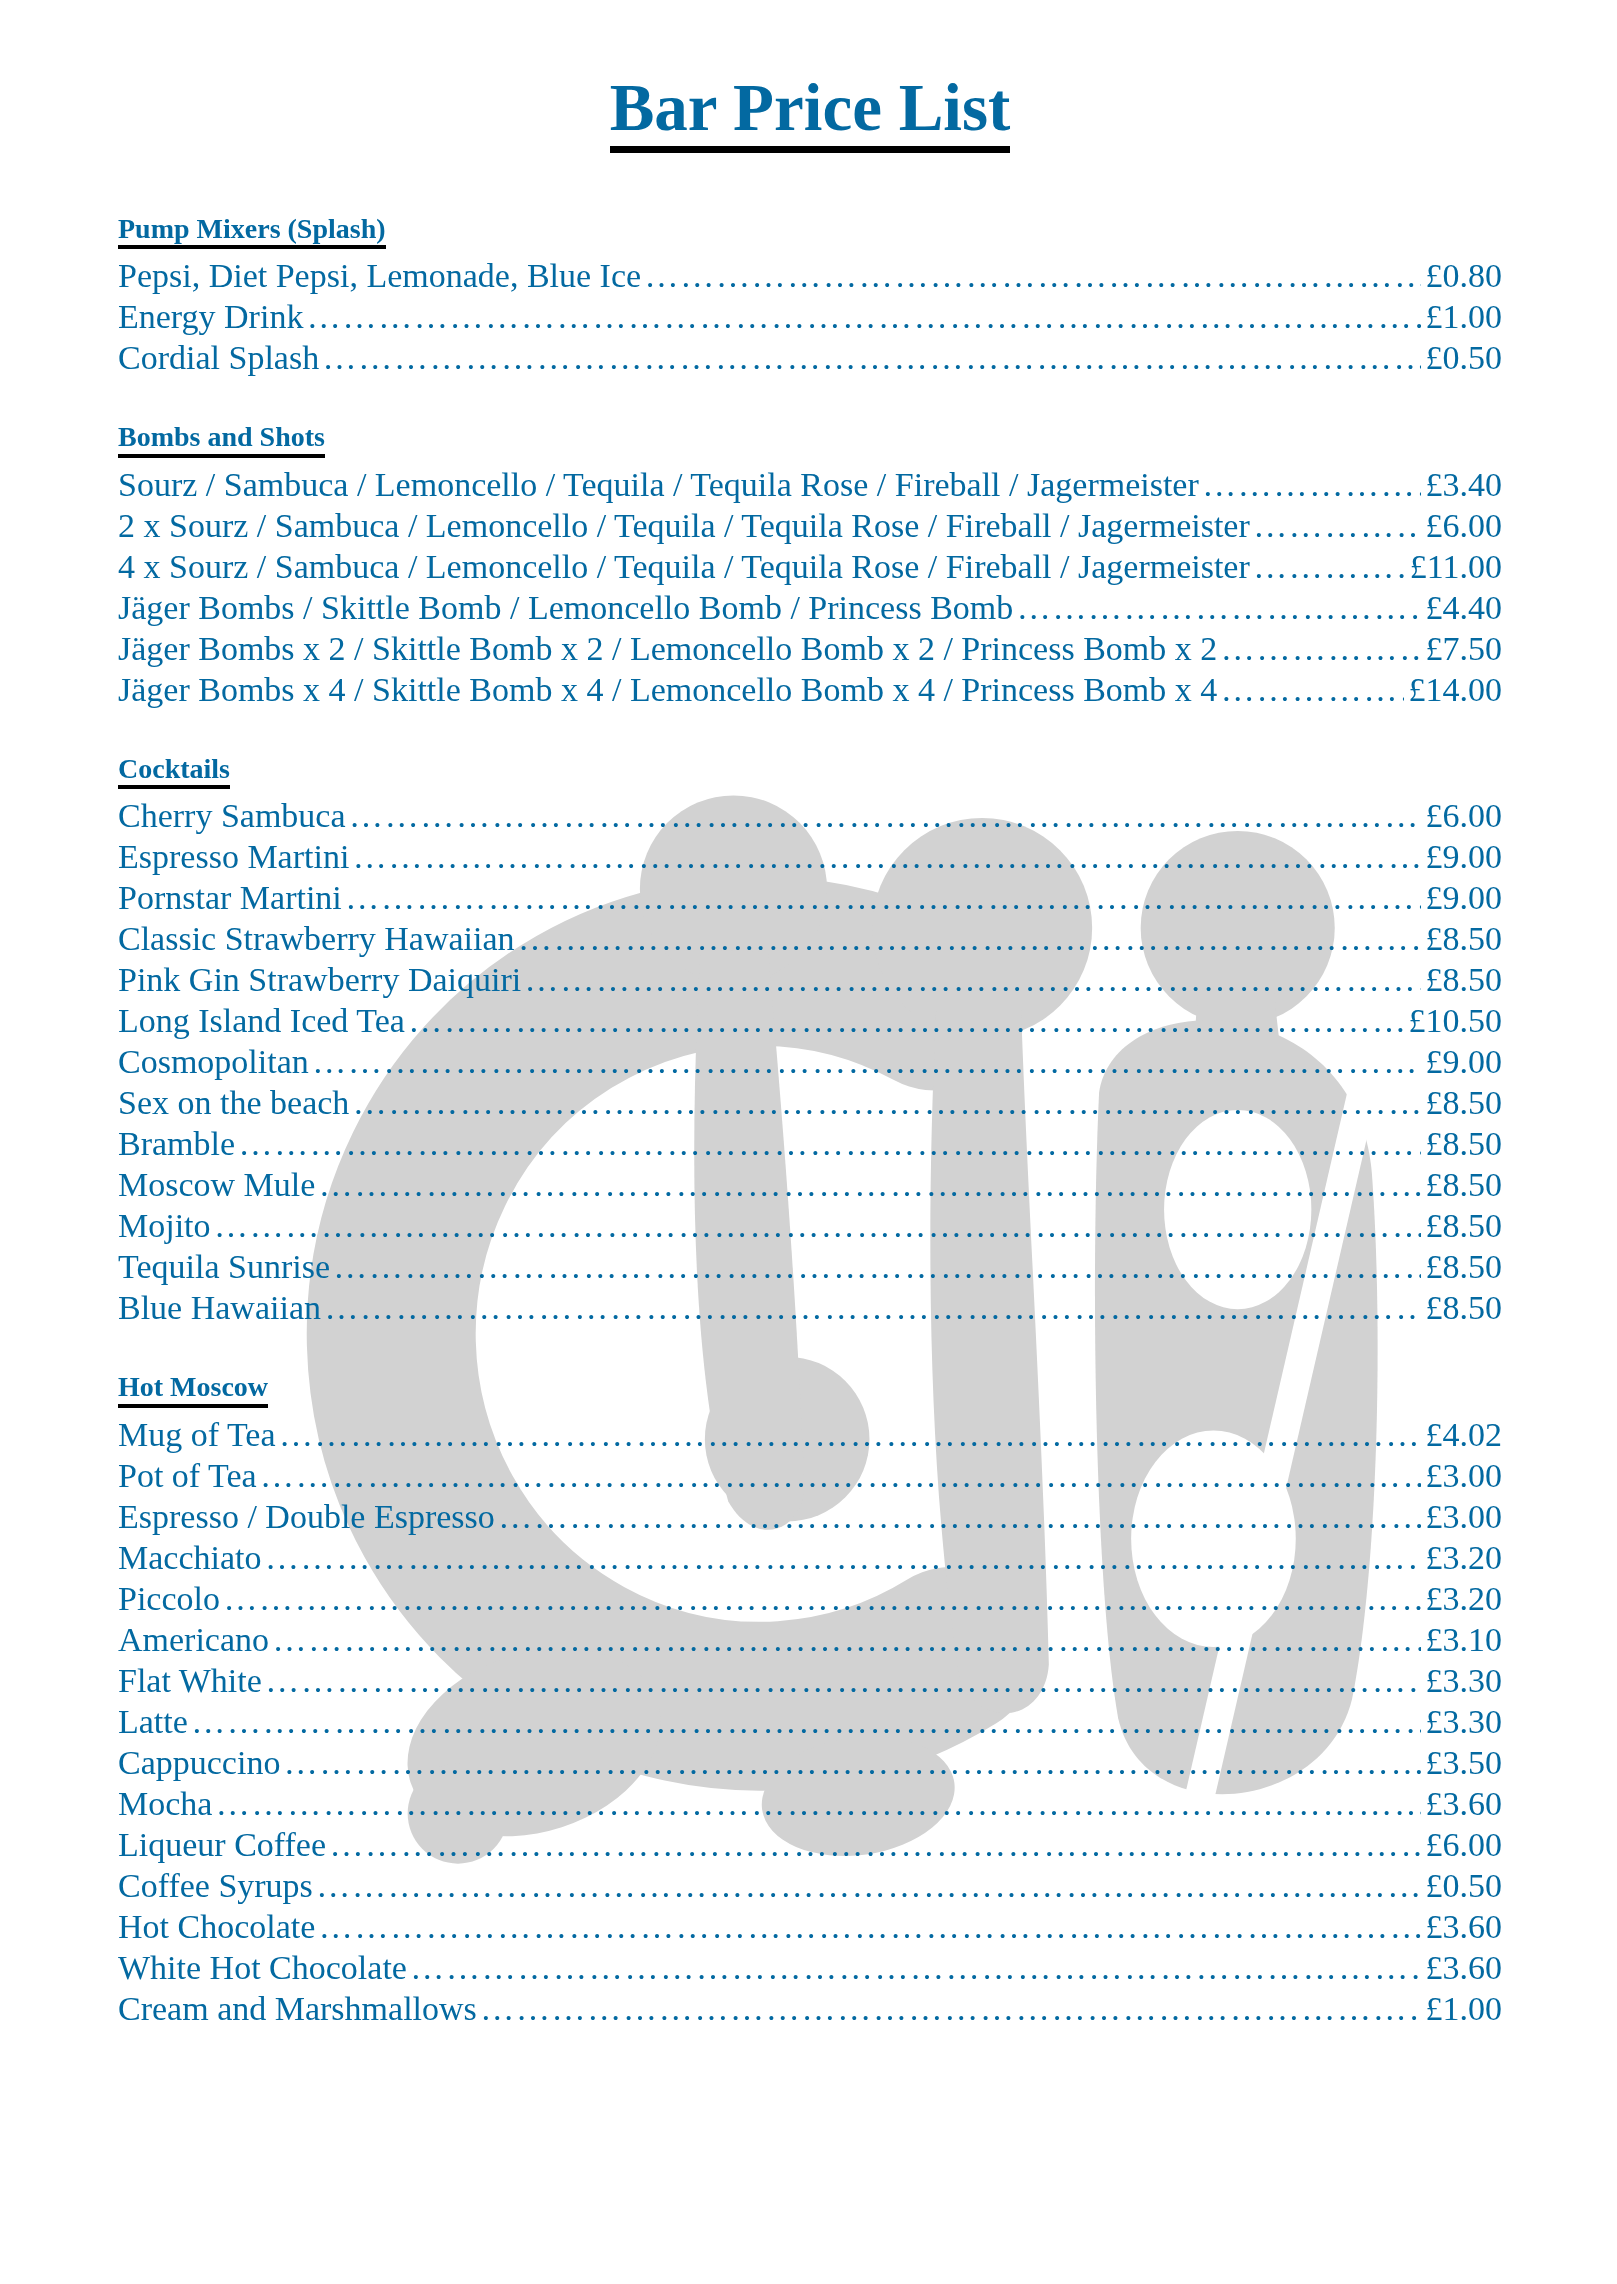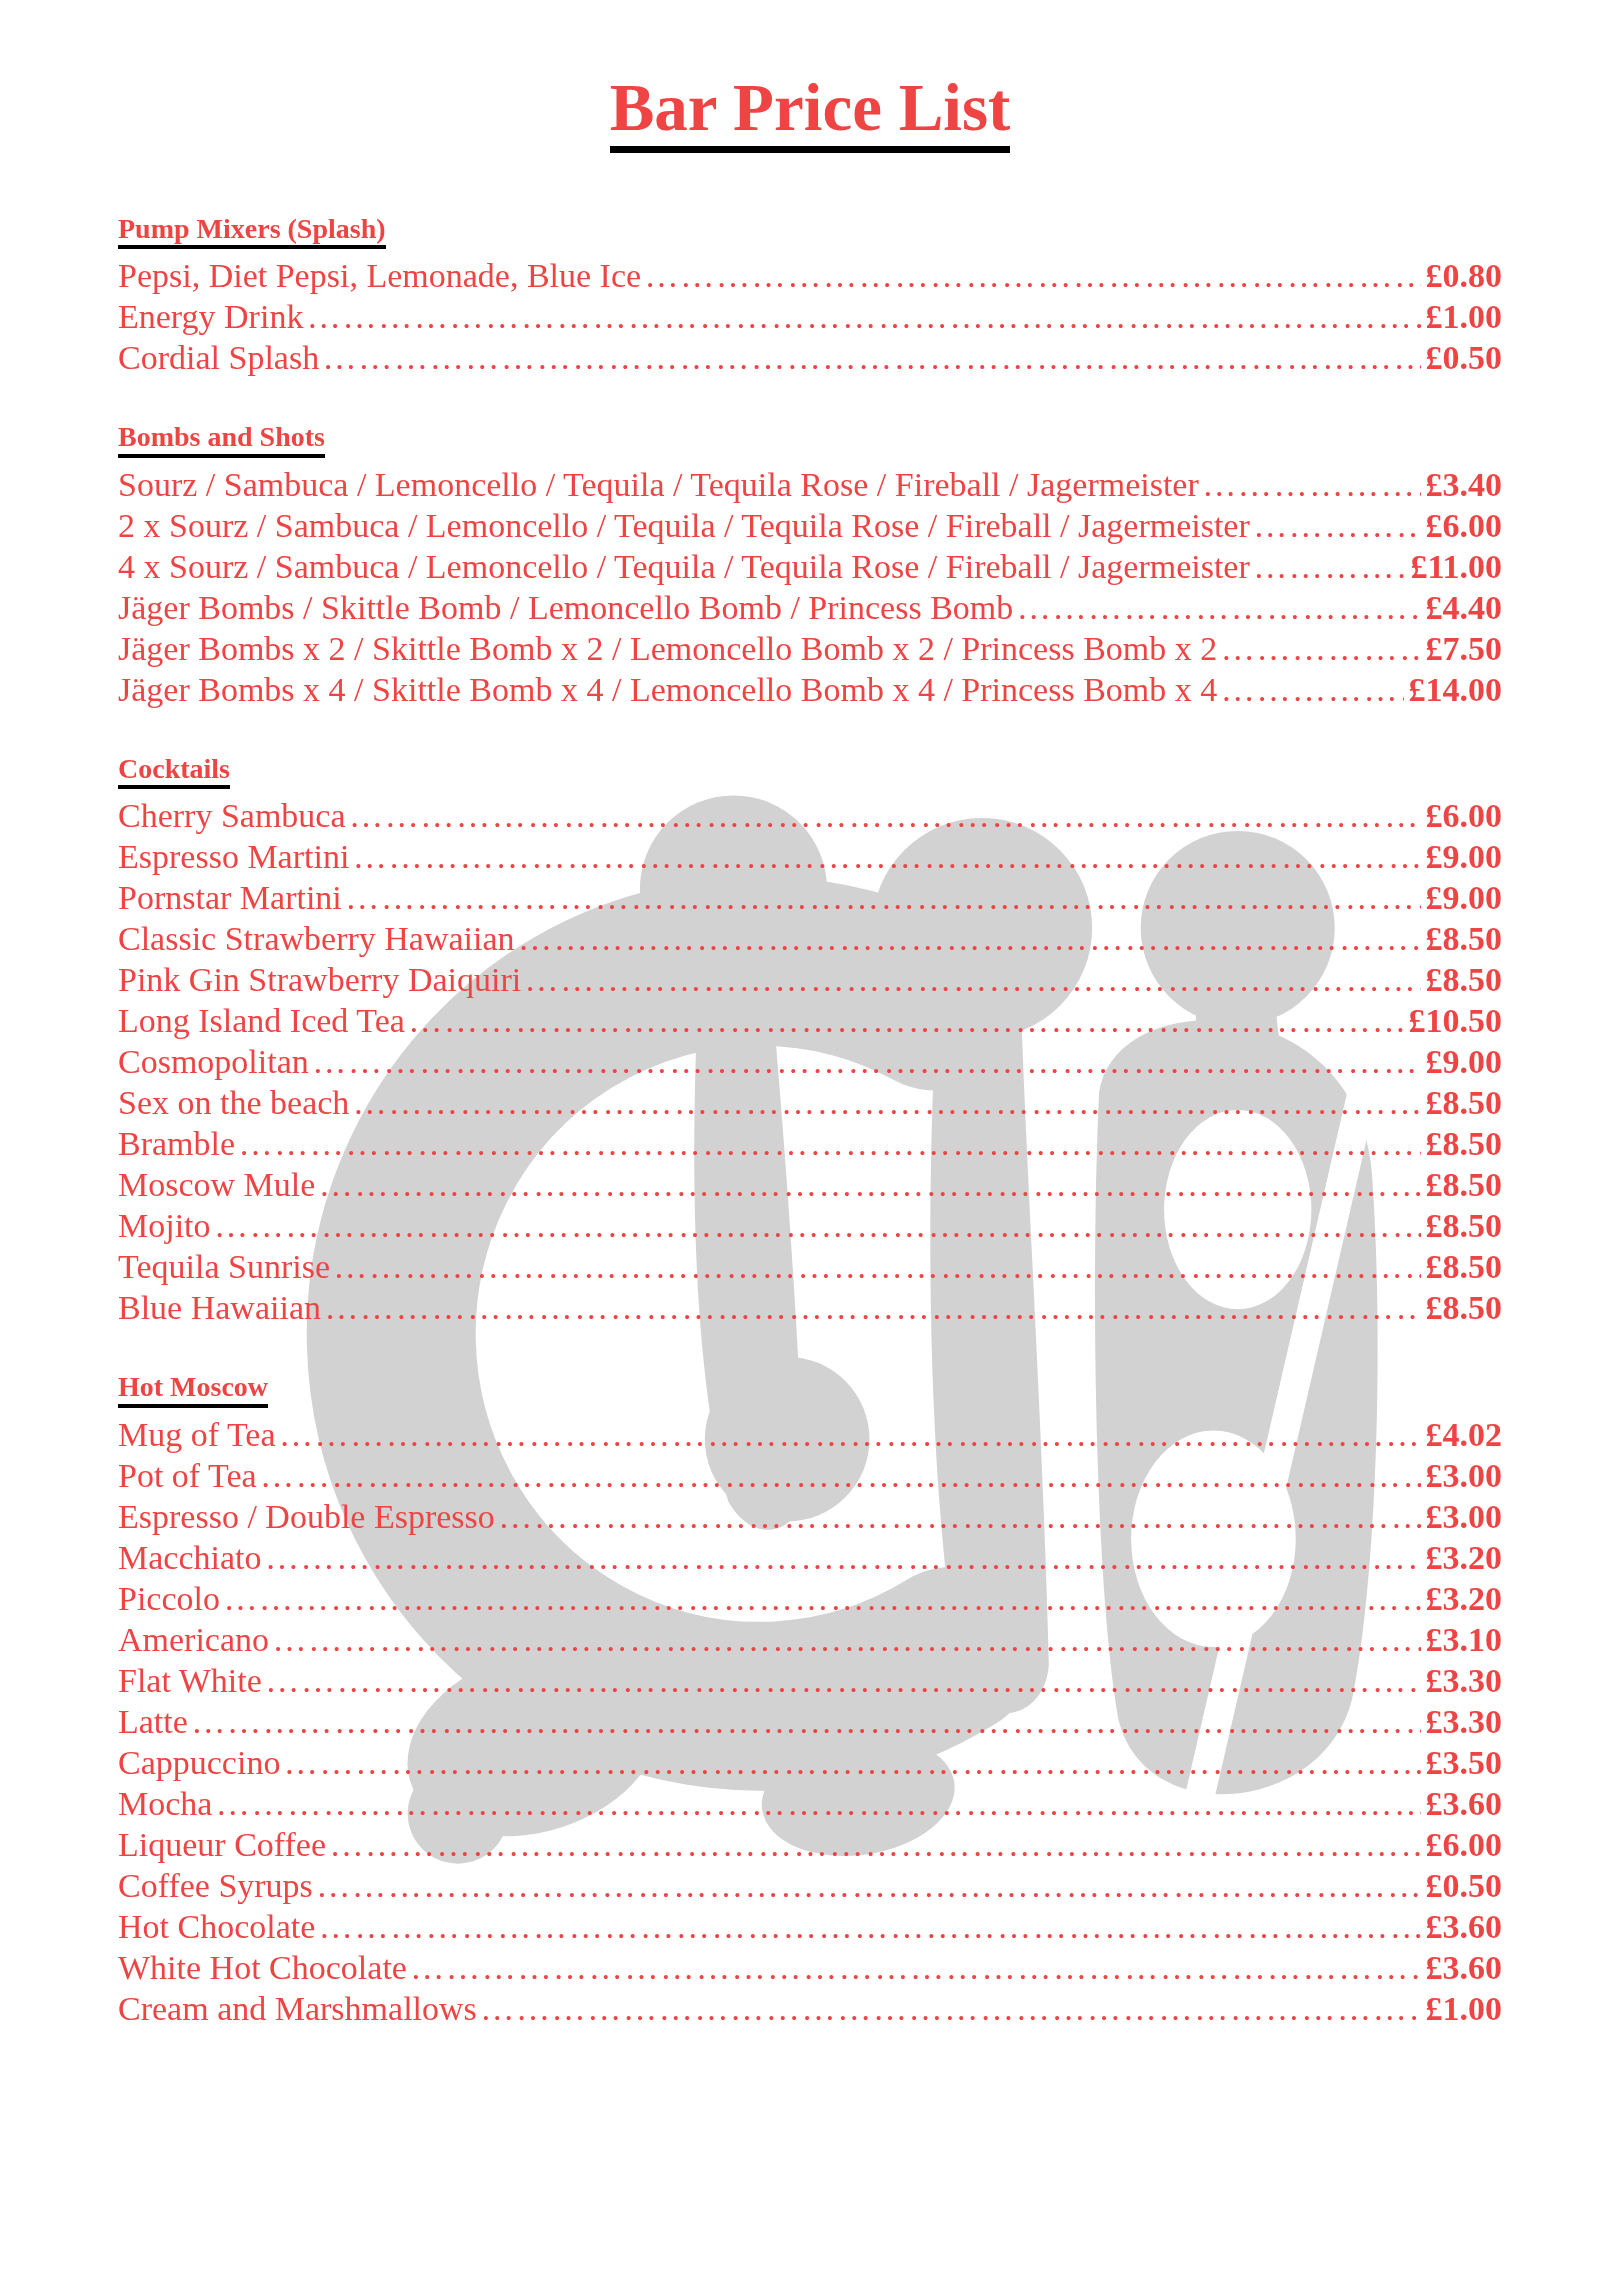--- a/index.html
+++ b/index.html
@@ -3,21 +3,21 @@
 <meta charset="utf-8">
 <title>Bar Price List</title>
 <style>
   html,body{margin:0;padding:0;background:#ffffff;}
   .page{
     position:relative;
     width:1617px;
     height:2144px;
     background:#ffffff;
     font-family:"Liberation Serif","DejaVu Serif",serif;
-    color:#ef4444;
+    color:#0369a1;
     overflow:hidden;
   }
   .watermark{
     position:absolute;
     left:198px;
     top:720px;
     width:1213px;
     height:1213px;
     z-index:0;
     color:#d2d2d2;
@@ -59,21 +59,21 @@
     flex:1 1 0;
     min-width:8.4px;
     overflow:hidden;
     white-space:nowrap;
     margin:0 5px 0 3.4px;
   }
   .dots::after{
     content:"……………………………………………………………………………………………………………………………………………………………………………………";
     letter-spacing:1.7px;
   }
-  .price{white-space:nowrap;flex:0 0 auto;font-weight:bold;}
+  .price{white-space:nowrap;flex:0 0 auto;}
 </style>
 </head>
 <body>
 
 <div class="page">
 
   <svg class="watermark" viewBox="0 0 1400 1400" xmlns="http://www.w3.org/2000/svg" aria-hidden="true" style="color: rgb(210, 210, 210);">
 
     <path d="M 850 330 A 425 430 0 1 0 870 1075" fill="none" stroke="currentColor" stroke-width="195" stroke-linecap="round"></path>
     <circle cx="680" cy="830" r="95" fill="currentColor"></circle>

